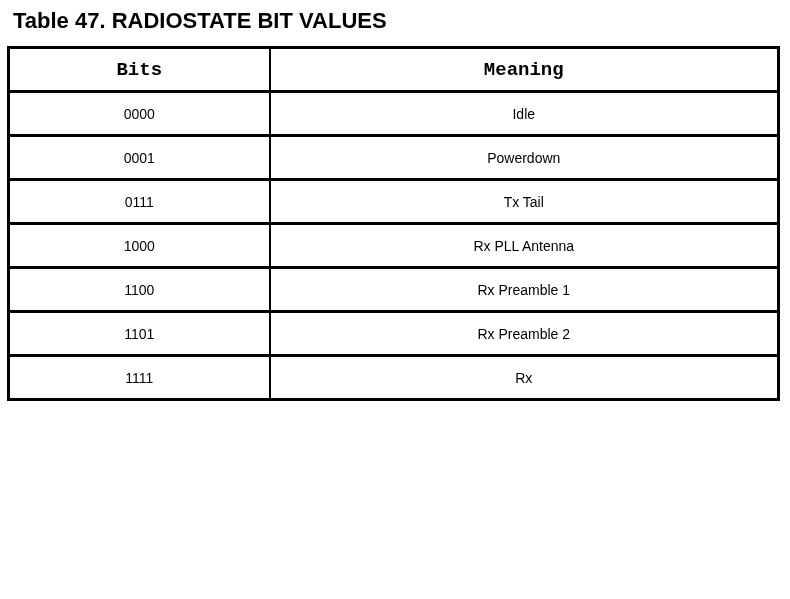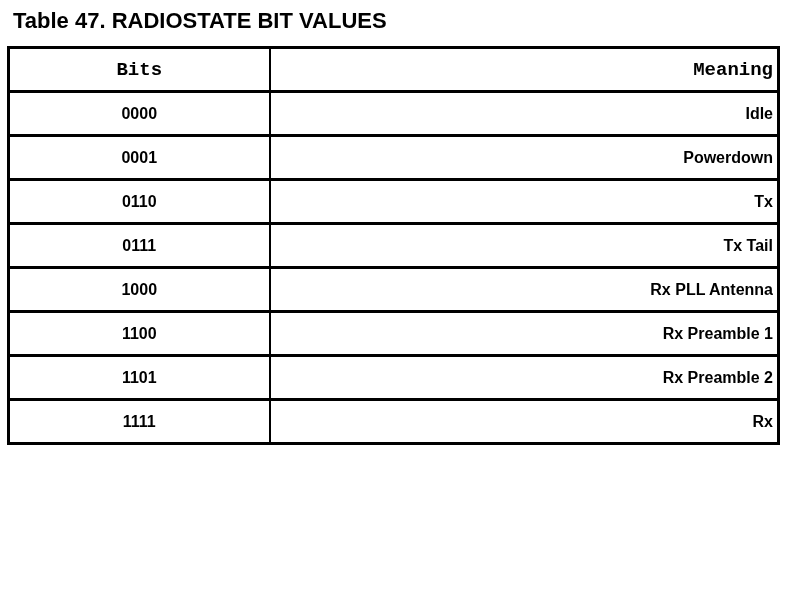--- a/index.html
+++ b/index.html
@@ -45,33 +45,32 @@
     padding: 0 4px;
     overflow: hidden;
     white-space: nowrap;
   }
   table.bit-table th {
     font-size: 19px;
     font-weight: bold;
     font-family: Liberation Mono, monospace;
   }
   table.bit-table td {
-    font-size: 16px;
-    font-weight: bold;
+    font-size: 14px;
+    font-weight: normal;
   }
   
   table.bit-table th:first-child,
   table.bit-table td:first-child {
     border-left: 3px solid #000000;
     border-right: 2px solid #000000;
   }
   table.bit-table th:last-child,
   table.bit-table td:last-child {
     border-right: 3px solid #000000;
-    text-align: right;
   }
 </style>
 </head>
 <body>
 
 <div class="page">
 
   <div class="doc-title">Table 47. RADIOSTATE BIT VALUES</div>
 
   <table class="bit-table">
@@ -88,24 +87,20 @@
     <tbody>
         <tr>
           <td>0000</td>
           <td>Idle</td>
         </tr>
         <tr>
           <td>0001</td>
           <td>Powerdown</td>
         </tr>
         <tr>
-          <td>0110</td>
-          <td>Tx</td>
-        </tr>
-        <tr>
           <td>0111</td>
           <td>Tx Tail</td>
         </tr>
         <tr>
           <td>1000</td>
           <td>Rx PLL Antenna</td>
         </tr>
         <tr>
           <td>1100</td>
           <td>Rx Preamble 1</td>

